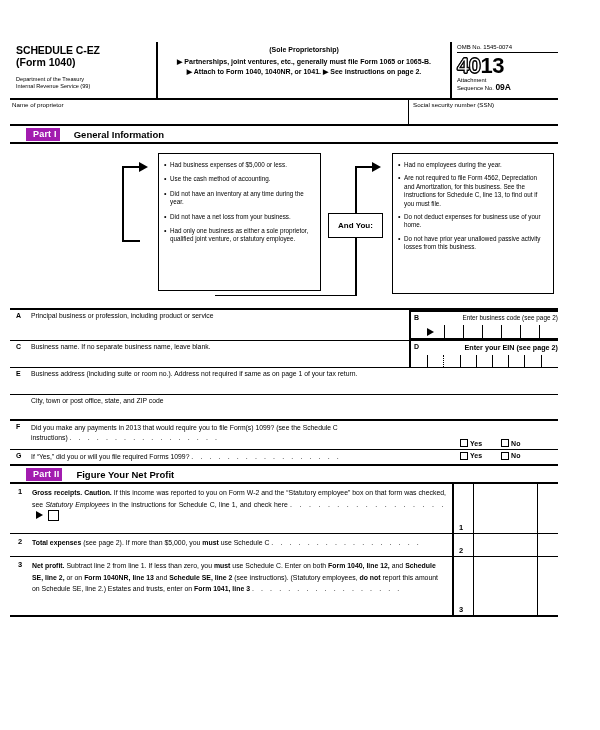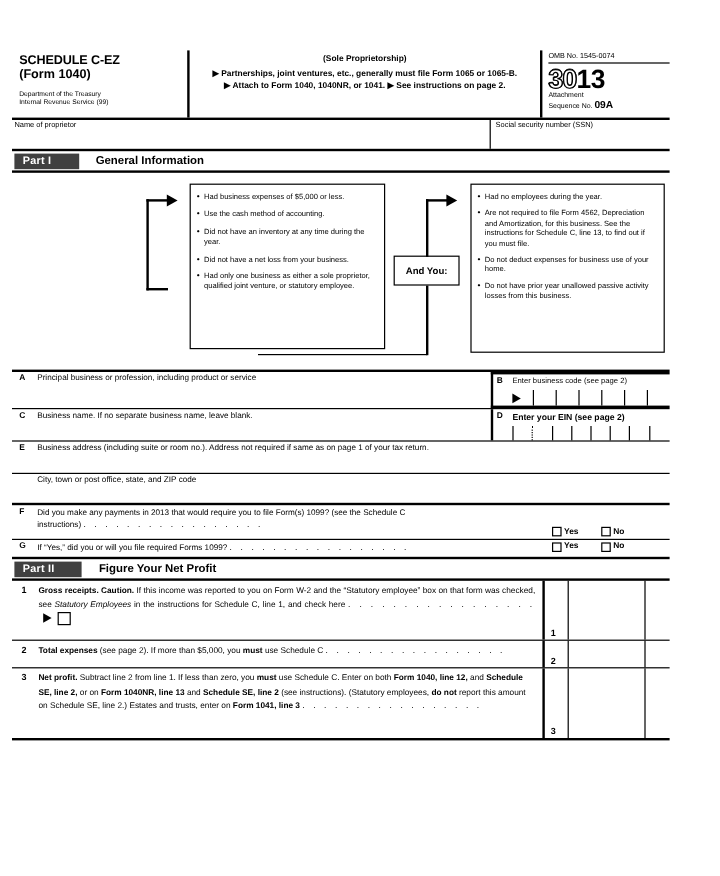--- a/index.html
+++ b/index.html
@@ -98,24 +98,24 @@
     font-size: 6.2px;
   }
 
   
   .part-bar {
     display: flex; align-items: center;
     height: 18px;
     border-bottom: 2px solid #000;
   }
   .part-badge {
-    background: #404040; color: #fff;
+    background: #a21caf; color: #fff;
     font-size: 9px; font-weight: bold;
-    padding: 1px 23px 2px 7px;
-    margin-left: 2px;
+    padding: 1px 3px 2px 7px;
+    margin-left: 16px;
     letter-spacing: 0.2px;
   }
   .part-label {
     font-size: 9.5px; font-weight: bold;
     margin-left: 14px;
   }
 
   
   .diagram {
     position: relative;
@@ -233,21 +233,21 @@
     font-size: 7px;
   }
   .cell-right {
     width: 149px;
     border-left: 2px solid #000;
     position: relative;
     padding: 2px 0 0 3px;
   }
   .cell-right.b-box { border: 2px solid #000; border-right: none; }
   .cr-head {
-    display: flex; font-size: 6.4px;
+    display: flex; font-size: 6.4px; justify-content: space-between;
   }
   .cr-head .itm-letter { font-size: 7px; width: 13px; flex: 0 0 13px; }
   .code-grid {
     position: absolute;
     left: 14px; bottom: 0;
     display: flex;
     height: 13px;
   }
   .code-grid .cg {
     width: 19px;
@@ -394,21 +394,21 @@
         <div><span>▶</span>
           <span>Partnerships, joint ventures, etc., generally must file Form 1065 or 1065-B.</span></div>
         <div><span>▶</span>
           <span>Attach to Form 1040, 1040NR, or 1041.</span>
           <span>▶</span>
           <span>See instructions on page 2.</span></div>
       </div>
     </div>
     <div class="hdr-right">
       <div class="omb">OMB No. 1545-0074</div>
-      <div class="year"><span class="hollow">30</span><span>13</span></div>
+      <div class="year"><span class="hollow">40</span><span>13</span></div>
       <div class="attach-seq">Attachment</div>
       <div class="attach-seq"><span>Sequence No.</span> <b>09A</b></div>
     </div>
   </div>
 
   <div class="name-row">
     <div class="name-left">
       <span>Name of proprietor</span>
     </div>
     <div class="name-right">

